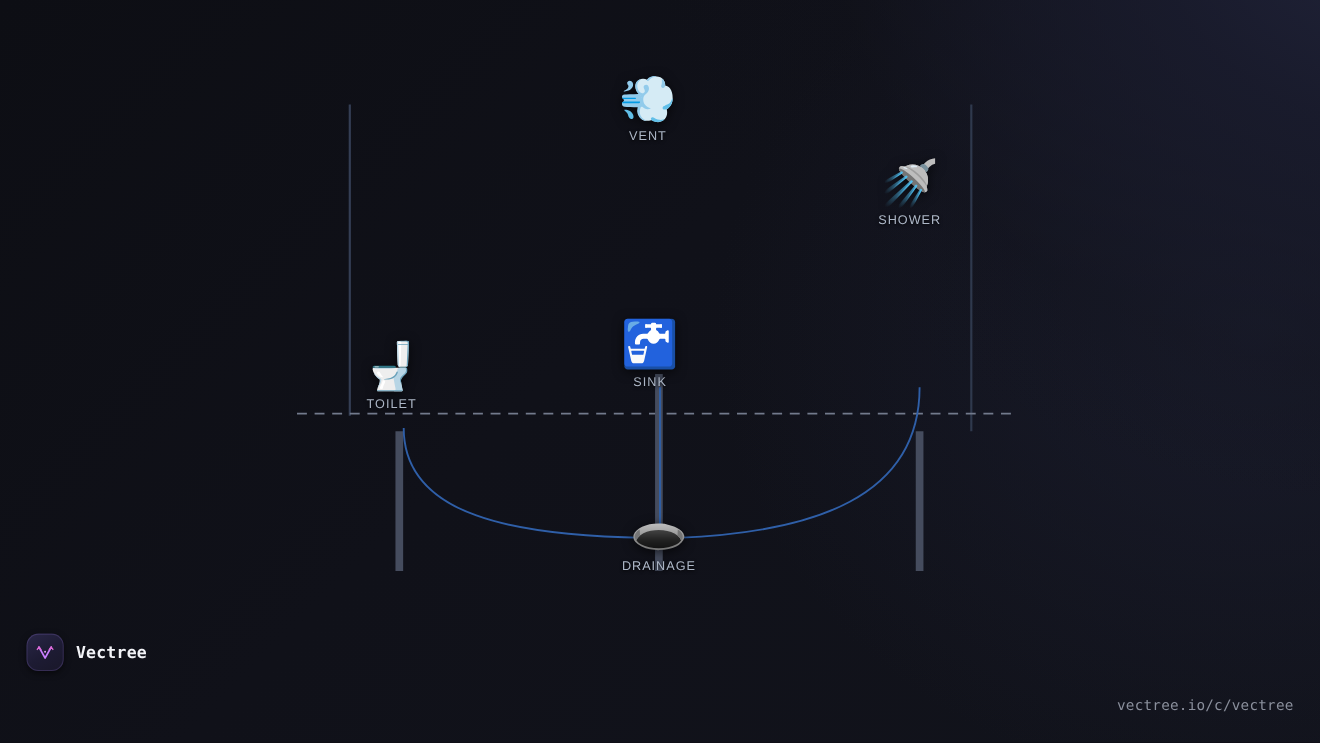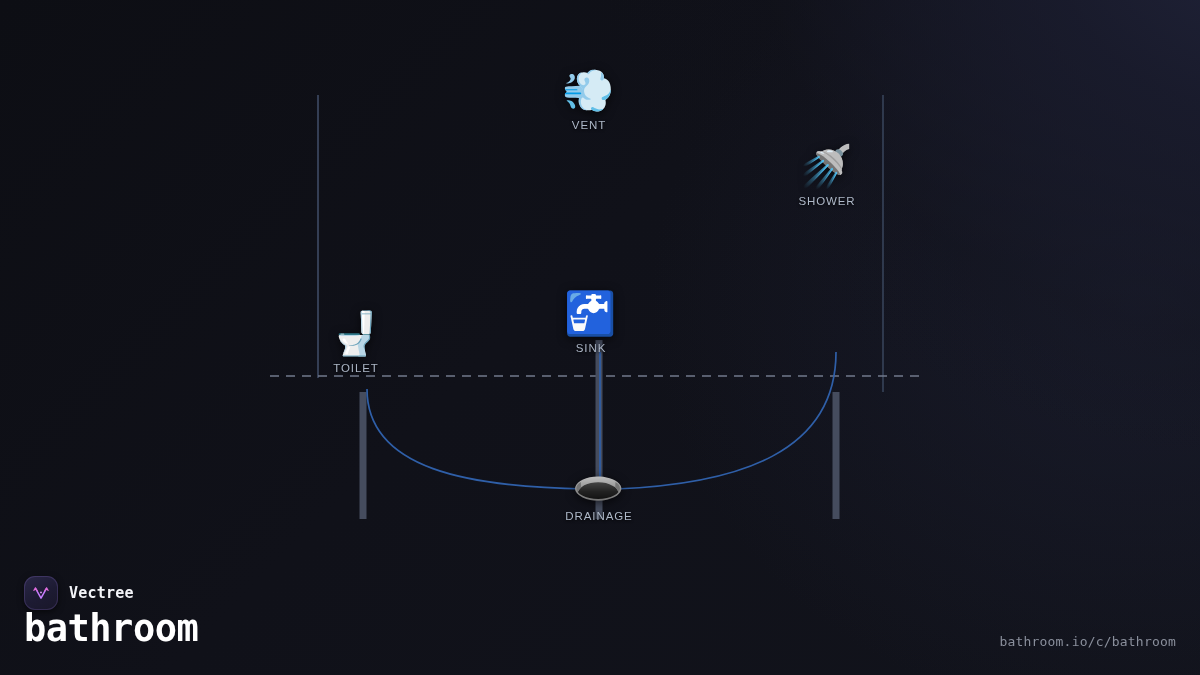--- a/index.html
+++ b/index.html
@@ -163,18 +163,17 @@
         <svg width="20" height="20" viewBox="0 0 20 20" xmlns="http://www.w3.org/2000/svg">
           <path d="M4.4 5.2 L10 15.2 L15.6 5.2" fill="none" stroke="#c77dff" stroke-width="1.5" stroke-linecap="round" stroke-linejoin="round"></path>
           <path d="M4.4 5.2 L6.2 7.6 M4.4 5.2 L2.9 7.4" fill="none" stroke="#e06ad8" stroke-width="1.2" stroke-linecap="round"></path>
           <path d="M15.6 5.2 L13.8 7.6 M15.6 5.2 L17.1 7.4" fill="none" stroke="#e06ad8" stroke-width="1.2" stroke-linecap="round"></path>
           <circle cx="10" cy="9.4" r="0.9" fill="#e8a0ff"></circle>
         </svg>
       </div>
       <span id="brand-name">Vectree</span>
     </div>
 
-    <div id="page-title">bathroom</div>
 
-    <div id="footer-url">bathroom.io/c/bathroom</div>
+    <div id="footer-url">vectree.io/c/vectree</div>
   </div>
 
 </div>
 
 </body></html>

